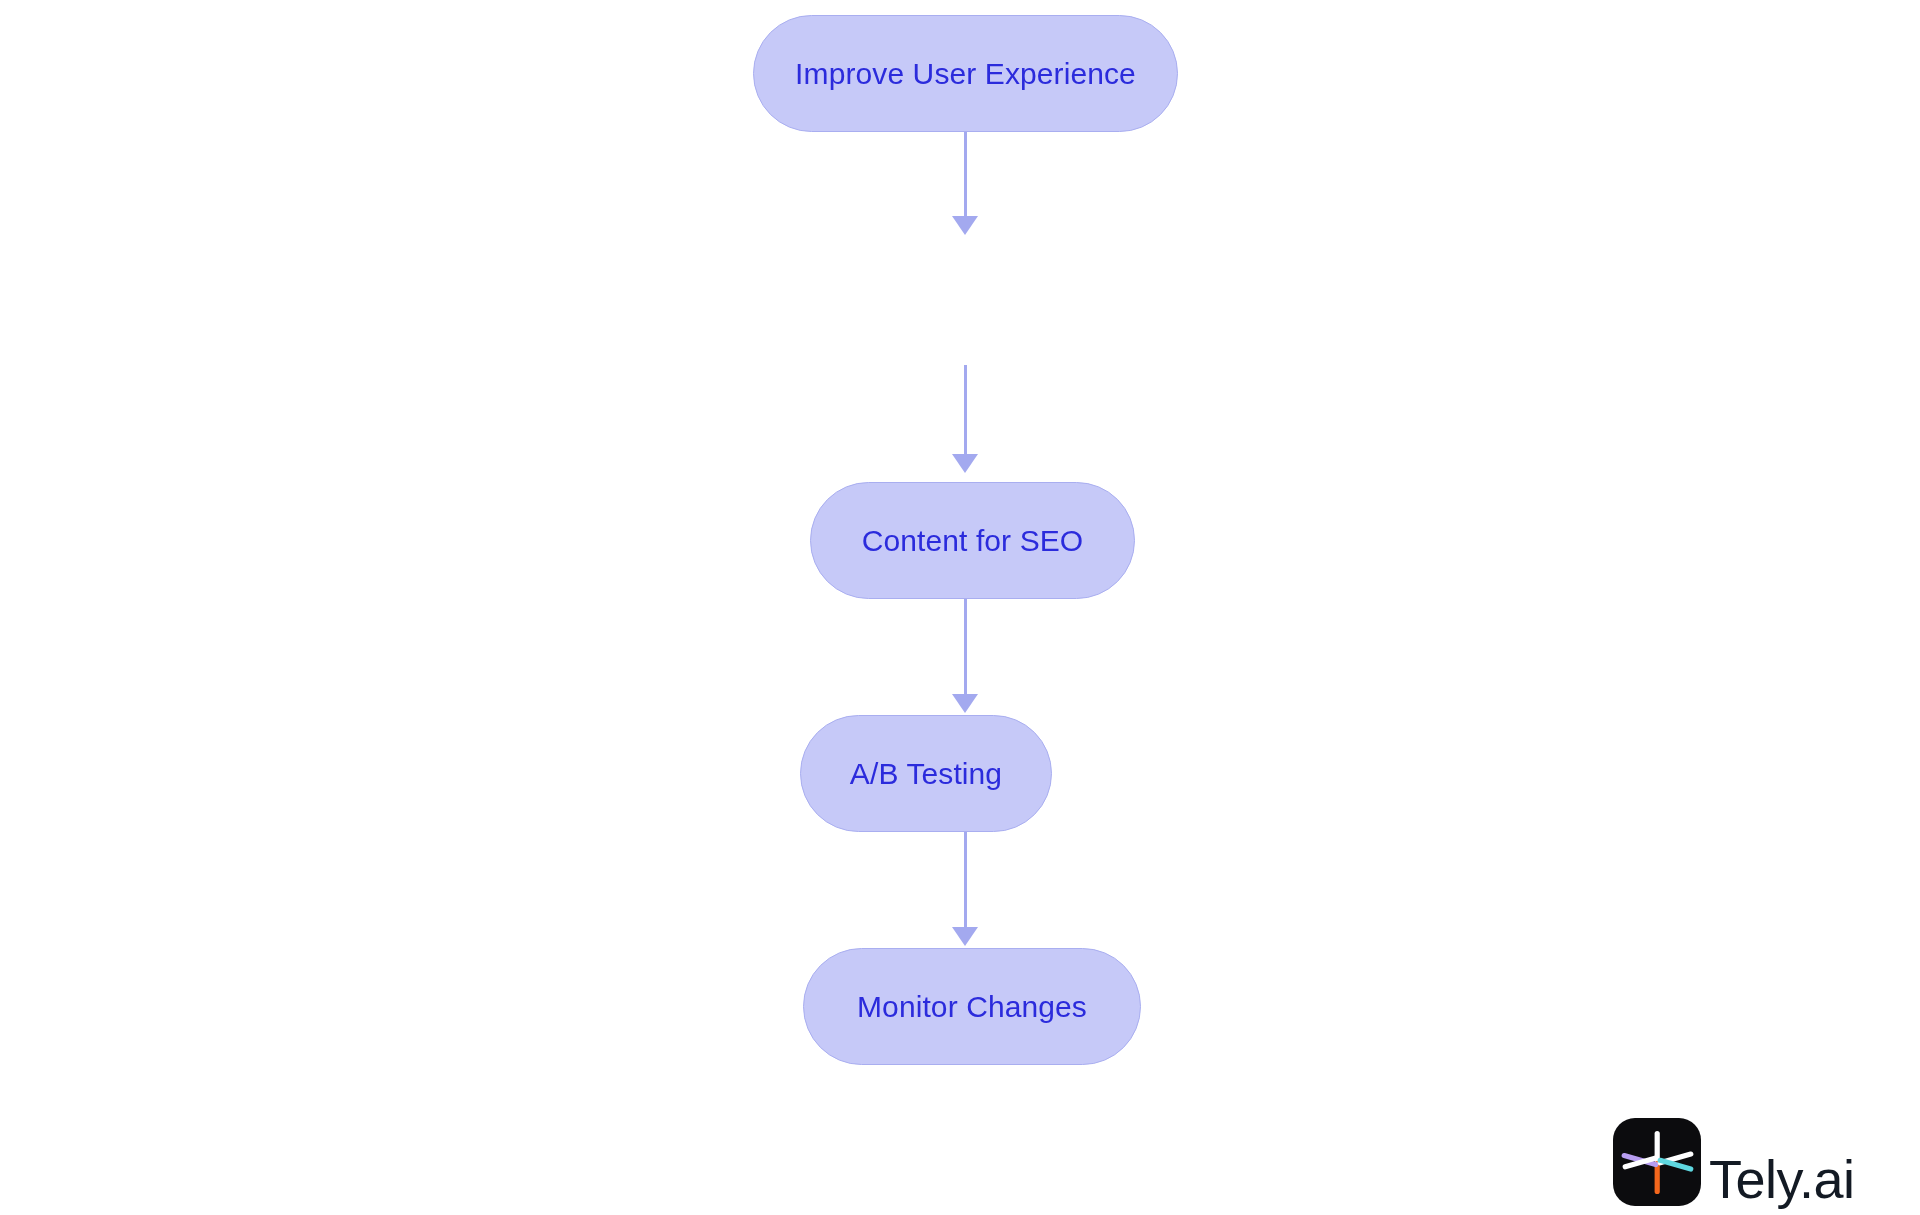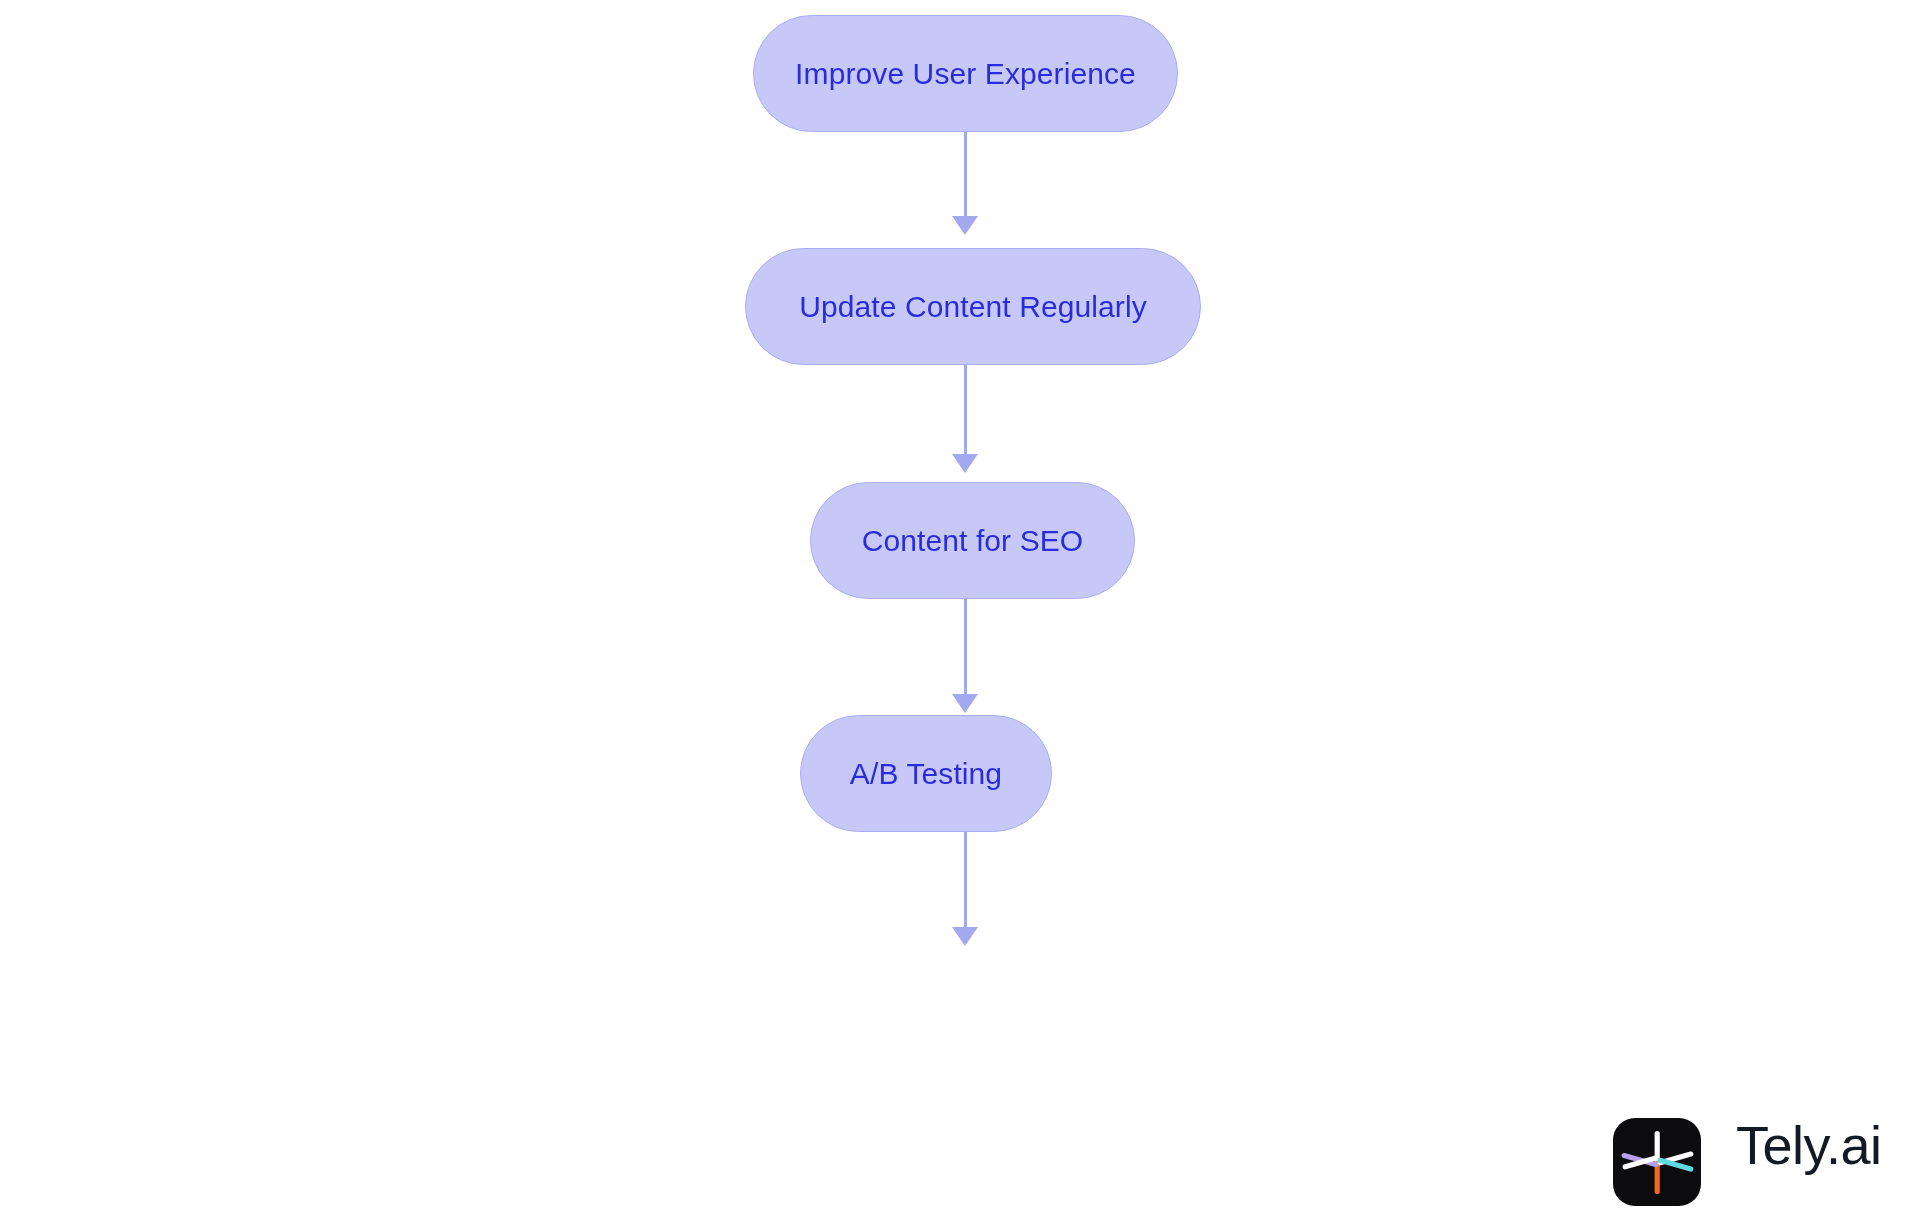--- a/index.html
+++ b/index.html
@@ -74,22 +74,22 @@
     border-right: 13px solid transparent;
     border-top: 19px solid #a3a9ef;
   }
 
   
   .brand {
     position: absolute;
     left: 1613px;
     top: 1118px;
     display: flex;
-    align-items: flex-start;
-    gap: 35px;
+    align-items: flex-end;
+    gap: 8px;
   }
   .brand-mark {
     width: 88px;
     height: 88px;
     border-radius: 22px;
     background: #0c0c0e;
     position: relative;
     flex: 0 0 auto;
   }
   .brand-mark svg { display: block; }
@@ -111,23 +111,20 @@
 
     <div class="node" style="left:753px; top:15px; width:425px; height:117px;">
       <span>Improve User Experience</span>
     </div>
 
     <div class="connector" style="left:952px; top:132px; width:26px; height:103px;">
       <div class="line" style="height:84px;"></div>
       <div class="head" style="top:84px;"></div>
     </div>
 
-    <div class="node" style="left:745px; top:248px; width:456px; height:117px;">
-      <span>Update Content Regularly</span>
-    </div>
 
     <div class="connector" style="left:952px; top:365px; width:26px; height:108px;">
       <div class="line" style="height:89px;"></div>
       <div class="head" style="top:89px;"></div>
     </div>
 
     <div class="node" style="left:810px; top:482px; width:325px; height:117px;">
       <span>Content for SEO</span>
     </div>
 
@@ -138,20 +135,23 @@
 
     <div class="node" style="left:800px; top:715px; width:252px; height:117px;">
       <span>A/B Testing</span>
     </div>
 
     <div class="connector" style="left:952px; top:832px; width:26px; height:114px;">
       <div class="line" style="height:95px;"></div>
       <div class="head" style="top:95px;"></div>
     </div>
 
+    <div class="node" style="left:803px; top:948px; width:338px; height:117px;">
+      <span>Monitor Changes</span>
+    </div>
 
   </div>
 
   <div class="brand">
     <div class="brand-mark">
       <svg width="88" height="88" viewBox="0 0 88 88" aria-hidden="true">
 
         <rect x="41.6" y="13" width="5.2" height="32" rx="2.6" fill="#ffffff"></rect>
 
         <rect x="41.6" y="43" width="5.2" height="33" rx="2.6" fill="#f4671c"></rect>

